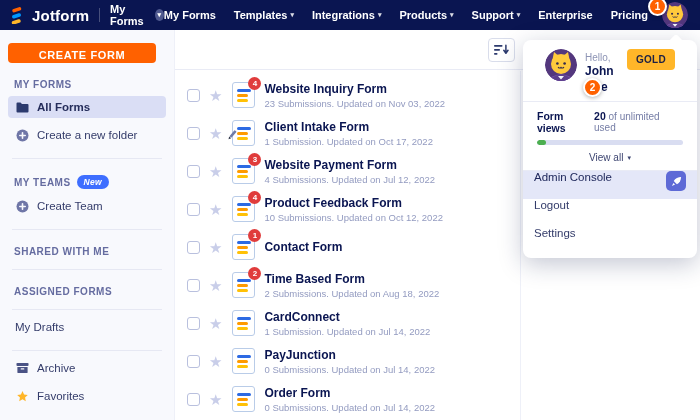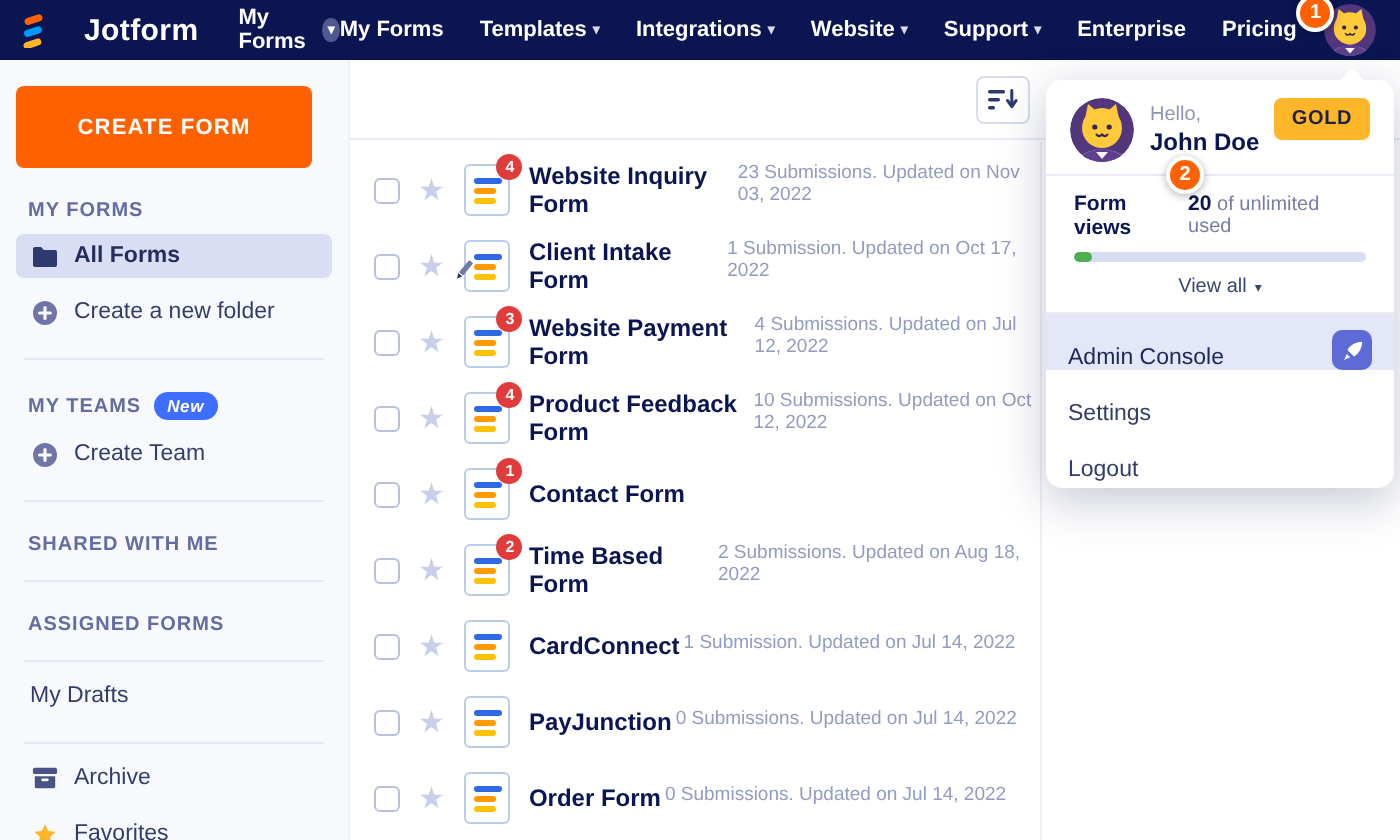--- a/index.html
+++ b/index.html
@@ -1,34 +1,34 @@
 <!DOCTYPE html>
 <html><head>
 <meta charset="utf-8">
 <style>
 *{margin:0;padding:0;box-sizing:border-box}
 html,body{width:700px;height:420px}
 body{position:relative;overflow:hidden;font-family:"Liberation Sans",sans-serif;background:#fff}
 
 .navbar{position:absolute;top:0;left:0;right:0;height:30px;background:#0a1551;display:flex;align-items:center;padding:0 9px;z-index:30}
-.logo{display:flex;align-items:flex-end;gap:16px}
+.logo{display:flex;align-items:flex-end;gap:6px}
 .logo-text{color:#fff;font-size:15px;font-weight:bold;letter-spacing:.2px}
 .nav-divider{width:1px;height:14px;background:rgba(255,255,255,.25);margin:0 10px}
 .workspace{display:flex;align-items:center;gap:5px;color:#fff;font-size:11px;font-weight:bold;cursor:pointer}
 .ws-chevron{width:12px;height:12px;border-radius:50%;background:rgba(125,135,185,.6);color:#fff;font-size:7px;display:flex;align-items:center;justify-content:center}
 .nav-items{margin-left:auto;display:flex;align-items:center;gap:18px}
 .nav-item{color:#fff;font-size:11px;font-weight:bold;display:flex;align-items:center;gap:3px;cursor:pointer;white-space:nowrap}
 .nav-chevron{font-size:7px;opacity:.85}
 .nav-avatar{position:relative;margin-left:14px;margin-right:3px;cursor:pointer}
 .avatar-circle{width:26px;height:26px;border-radius:50%;overflow:hidden;display:block}
 .annotation{width:19px;height:19px;border-radius:50%;background:#ff6100;border:2px solid #fff;color:#fff;font-size:10px;font-weight:bold;display:flex;align-items:center;justify-content:center;box-shadow:0 1px 4px rgba(0,0,0,.3)}
 .step1{position:absolute;top:-5px;left:-14px;z-index:6}
 
 .sidebar{position:absolute;top:30px;left:0;width:175px;bottom:0;background:#f8f9fd;border-right:1px solid #eef0f8}
-.create-form-btn{display:block;margin:13px 0 0 8px;height:41px;width:148px;background:#ff6100;color:#fff;font-weight:bold;font-size:11px;letter-spacing:.6px;border:none;border-radius:4px;text-align:center;line-height:24px;cursor:pointer;font-family:"Liberation Sans",sans-serif}
+.create-form-btn{display:block;margin:13px 0 0 8px;height:20px;width:148px;background:#ff6100;color:#fff;font-weight:bold;font-size:11px;letter-spacing:.6px;border:none;border-radius:4px;text-align:center;line-height:24px;cursor:pointer;font-family:"Liberation Sans",sans-serif}
 .side-header{margin:16px 14px 0;font-size:10px;font-weight:bold;color:#656ca0;letter-spacing:.5px;display:flex;align-items:center;gap:6px}
 .side-row{display:flex;align-items:center;gap:8px;height:22px;margin:6px 8px 0;padding:0 7px;border-radius:4px;font-size:11.5px;color:#343c6a;cursor:pointer}
 .side-row.active{background:#dadef5;font-weight:bold;color:#252d5b}
 .side-sep{border:none;border-top:1px solid #e6e8f3;margin:12px 12px 0}
 .new-pill{background:#3e6eff;color:#fff;font-size:8.5px;font-weight:bold;font-style:italic;padding:2px 7px;border-radius:8px;letter-spacing:.3px}
 .icon-cell{width:14px;display:flex;justify-content:center;flex:none}
 
 .main{position:absolute;top:30px;left:175px;right:0;bottom:0;background:#fff}
 .toolbar{height:40px;border-bottom:1px solid #e9ebf5;position:relative}
 .sort-btn{position:absolute;top:8px;left:313px;width:27px;height:24px;border:1px solid #d9ddeb;border-radius:4px;background:#fff;display:flex;align-items:center;justify-content:center;cursor:pointer}
@@ -36,44 +36,44 @@
 .row{height:38px;display:flex;align-items:center}
 .checkbox{width:13px;height:13px;border:1.5px solid #b9c0de;border-radius:3px;margin-left:12px;background:#fff;cursor:pointer;flex:none}
 .row-star{font-size:15px;color:#c9cee9;margin-left:9px;cursor:pointer;line-height:1;flex:none}
 .doc{position:relative;width:23px;height:26px;background:#fff;border:1px solid #b9cce8;border-radius:3px;margin-left:10px;padding:6px 0 0 4px;display:flex;flex-direction:column;gap:2px;flex:none}
 .bar{height:3px;border-radius:1.5px}
 .b1{background:#2d6ae3;width:14px}
 .b2{background:#ff9a00;width:11px}
 .b3{background:#ffc107;width:11px}
 .doc-badge{position:absolute;top:-6px;right:-7px;min-width:13px;height:13px;padding:0 2px;border-radius:7px;background:#e03c3c;color:#fff;font-size:8px;font-weight:bold;display:flex;align-items:center;justify-content:center}
 .pencil{position:absolute;left:-7px;top:8px}
-.row-text{margin-left:9px;display:flex;gap:2px}
+.row-text{margin-left:9px;display:flex;flex-direction:column;gap:2px}
 .row-name{font-size:12px;font-weight:bold;color:#0a1551;cursor:pointer}
 .row-meta{font-size:9.5px;font-weight:normal;color:#939bc0}
 
 .user-menu{position:absolute;top:40px;left:523px;width:174px;background:#fff;border-radius:8px;box-shadow:0 6px 24px rgba(20,30,80,.25);z-index:40;padding-bottom:3px}
 .menu-caret{position:absolute;top:-4px;left:148px;width:10px;height:10px;background:#fff;transform:rotate(45deg);border-radius:2px}
-.um-header{display:flex;align-items:flex-start;padding:9px 12px 6px;position:relative}
+.um-header{display:flex;align-items:flex-start;padding:9px 22px 6px;position:relative}
 .um-avatar{width:32px;height:32px;border-radius:50%;overflow:hidden;flex:none}
 .um-text{margin-left:8px;padding-top:2px}
 .um-hello{font-size:10px;color:#8d94b5;line-height:1.3}
 .um-name{font-size:12px;font-weight:bold;color:#0a1551;line-height:1.3}
 .gold-badge{margin-left:auto;background:#ffb629;color:#1d2144;font-size:10px;font-weight:bold;padding:5px 9px;border-radius:4px;letter-spacing:.3px;cursor:pointer}
 .step2{position:absolute;left:60px;top:38px;z-index:6}
 .um-sep{border:none;border-top:1px solid #e9ebf5}
 .um-usage{padding:8px 14px 7px}
 .usage-row{display:flex;justify-content:space-between;align-items:baseline}
 .usage-label{font-size:10.5px;font-weight:bold;color:#0a1551}
 .usage-right{font-size:10px;color:#767ea6}
 .usage-value{font-weight:bold;color:#0a1551;font-size:10.5px}
 .progress{height:5px;border-radius:3px;background:#d9ddf1;margin-top:6px;overflow:hidden}
 .progress-fill{height:100%;background:#4caf50;border-radius:3px}
 .view-all{display:flex;justify-content:center;align-items:center;gap:4px;margin-top:7px;font-size:10px;color:#3d4571;cursor:pointer}
 .va-chevron{font-size:7px}
-.menu-item{display:flex;align-items:flex-end;height:28px;padding:0 11px;font-size:11.5px;color:#343c6a;cursor:pointer}
+.menu-item{display:flex;align-items:flex-start;height:28px;padding:0 11px;font-size:11.5px;color:#343c6a;cursor:pointer}
 .menu-item.highlighted{background:#e4e7f8;color:#20295c}
 .menu-icon{margin-left:auto;width:20px;height:20px;border-radius:5px;background:#5e6ad6;display:flex;align-items:center;justify-content:center}
 </style>
 </head>
 <body>
 
 <div class="navbar">
   <div class="logo">
     <svg width="17" height="17" viewBox="0 0 24 24">
       <g transform="rotate(-18 12 12)">
@@ -99,21 +99,21 @@
     <span class="nav-label">Templates</span>
     <span class="nav-chevron">▾</span>
   </span>
 
   <span class="nav-item">
     <span class="nav-label">Integrations</span>
     <span class="nav-chevron">▾</span>
   </span>
 
   <span class="nav-item">
-    <span class="nav-label">Website</span>
+    <span class="nav-label">Products</span>
     <span class="nav-chevron">▾</span>
   </span>
 
   <span class="nav-item">
     <span class="nav-label">Support</span>
     <span class="nav-chevron">▾</span>
   </span>
 
   <span class="nav-item">
     <span class="nav-label">Enterprise</span>
@@ -434,18 +434,18 @@
   <div class="menu-item highlighted">
     <span>Admin Console</span>
     <span class="menu-icon">
       <svg width="11" height="11" viewBox="0 0 12 12">
           <path d="M11 1C8 1 4.5 2.5 3 5.5l1.8 1.8 1.7 1.7C9.5 7.5 11 4 11 1z" fill="#fff"></path>
           <path d="M2.6 7.6l-1.5 3.3 3.3-1.5z" fill="#fff"></path>
         </svg>
     </span>
   </div>
   <div class="menu-item">
+    <span>Logout</span>
+  </div>
+  <div class="menu-item">
     <span>Settings</span>
   </div>
-  <div class="menu-item">
-    <span>Logout</span>
-  </div>
 </div>
 
 </body></html>

